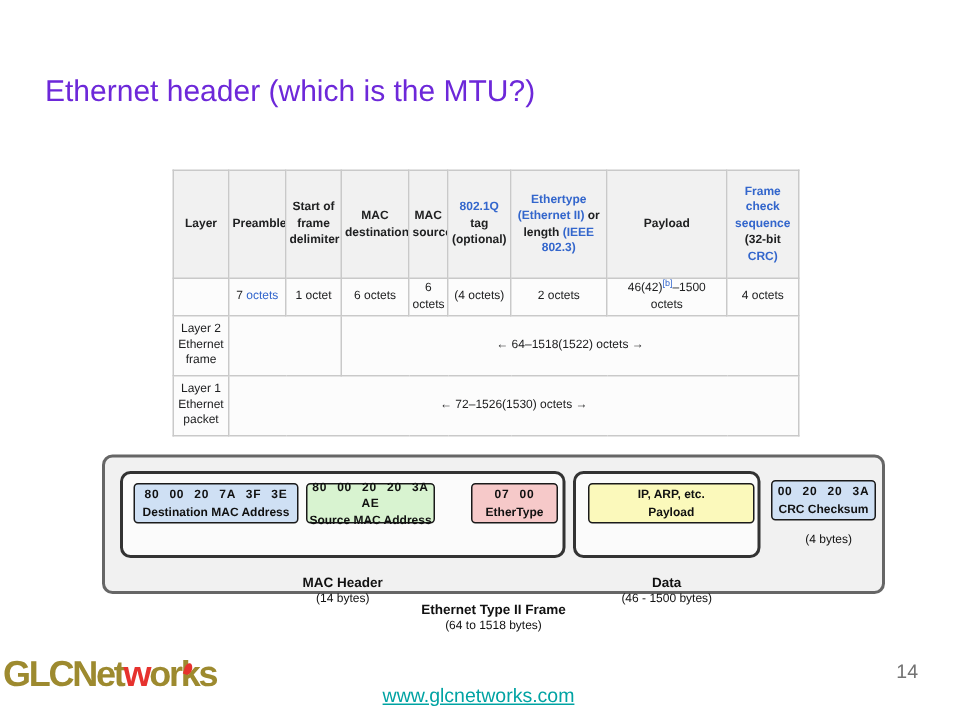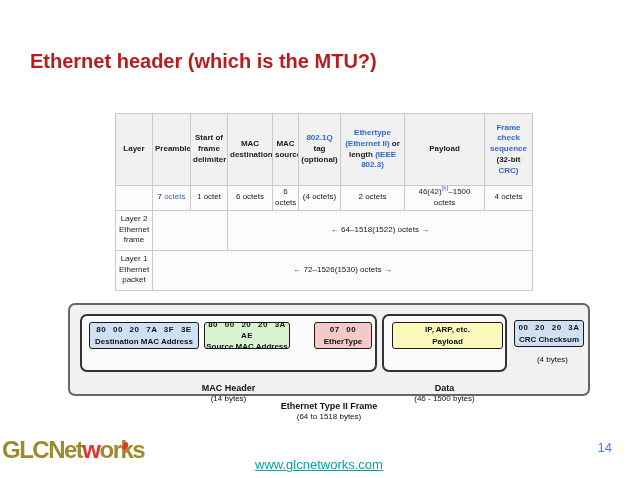--- a/index.html
+++ b/index.html
@@ -9,21 +9,21 @@
     width: 638px; height: 478px;
     background: #ffffff;
     overflow: hidden;
     font-family: "Liberation Sans", sans-serif;
     color: #1a1a1a;
   }
 
   
   .title {
     position: absolute; left: 30px; top: 50px;
-    font-size: 20px; font-weight: 700; color: #b91c1c;
+    font-size: 20px; font-weight: 400; color: #6d28d9;
   }
 
   
   table.wiki {
     position: absolute; left: 115px; top: 113px;
     border-collapse: collapse; table-layout: fixed;
     width: 417px; font-size: 8px; line-height: 1.35; color: #202122;
   }
   table.wiki th, table.wiki td {
     border: 1px solid #c9c9c9;
@@ -82,21 +82,21 @@
     color: #9d8a2f; white-space: nowrap;
   }
   .logo-red { color: #e6322e; }
   .logo-spark {
     position: absolute; left: 121px; top: 6px;
     width: 5px; height: 8px; background: #e6322e;
     border-radius: 50% 50% 50% 0; transform: rotate(18deg);
   }
   .site-link-wrap { position: absolute; left: 0; right: 0; top: 455px; text-align: center; }
   .site-link { font-size: 13px; color: #00a3a3; text-decoration: underline; cursor: pointer; }
-  .page-number { position: absolute; right: 26px; top: 440px; font-size: 13px; color: #3b82f6; }
+  .page-number { position: absolute; right: 26px; top: 440px; font-size: 13px; color: #737373; }
 </style>
 </head>
 <body>
 
 <div id="slide">
 
   <div class="title">Ethernet header (which is the MTU?)</div>
 
   <table class="wiki">
     <colgroup>

